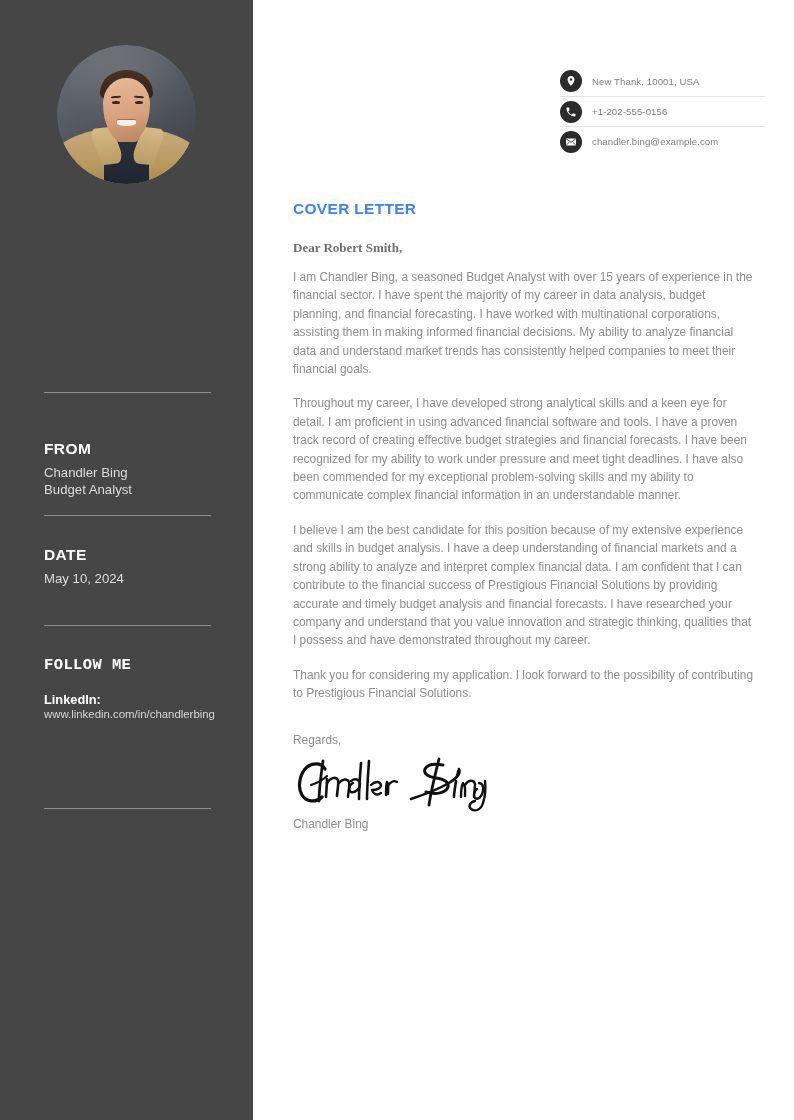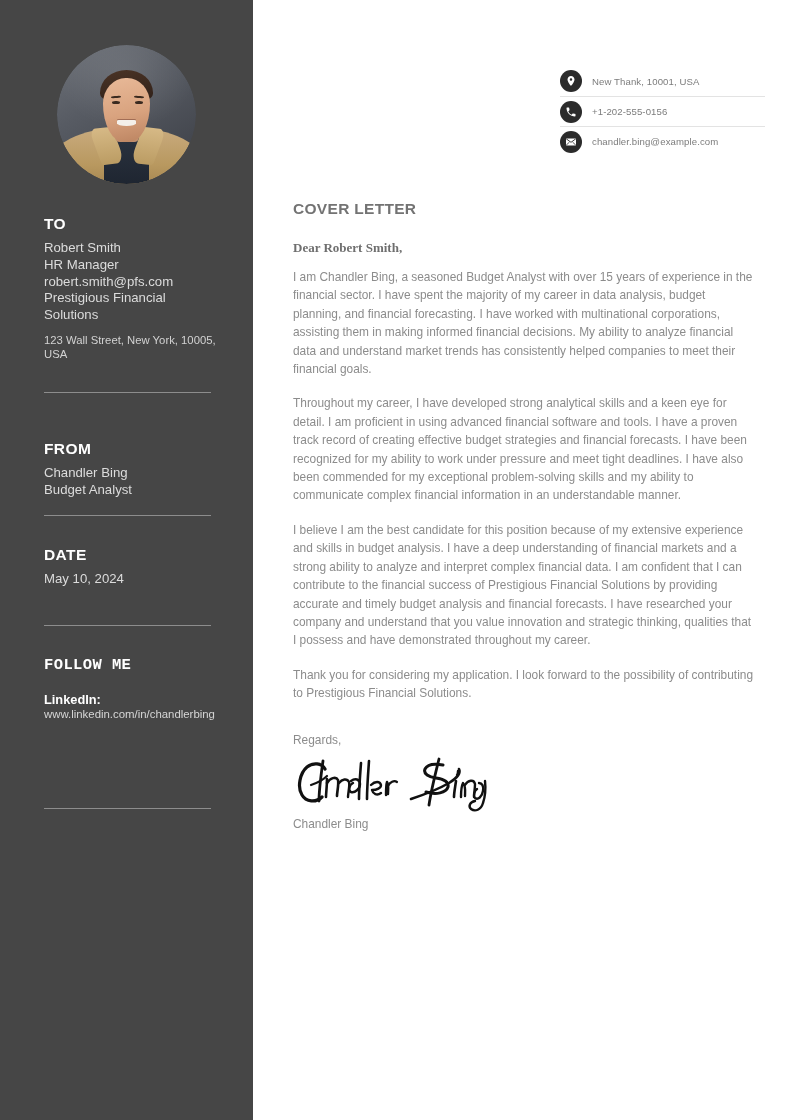--- a/index.html
+++ b/index.html
@@ -198,21 +198,21 @@
     color: #7c7c7c;
     letter-spacing: 0.1px;
     white-space: nowrap;
   }
 
   .letter { position: absolute; left: 40px; top: 200px; width: 462px; }
   .letter-title {
     font-size: 15.5px;
     font-weight: bold;
     letter-spacing: 0.3px;
-    color: #737373;
+    color: #3b82f6;
     margin-bottom: 22px;
   }
   .salutation {
     font-family: "Liberation Serif", "DejaVu Serif", serif;
     font-size: 13px;
     font-weight: bold;
     color: #6f6f6f;
     margin-bottom: 12px;
   }
   .para {
@@ -251,29 +251,20 @@
         <div class="av-hair"></div>
         <div class="av-face"></div>
         <div class="av-brow-l"></div>
         <div class="av-brow-r"></div>
         <div class="av-eyeL"></div>
         <div class="av-eyeR"></div>
         <div class="av-smile"></div>
       </div>
     </div>
 
-    <section class="sb-block" style="top:215px;">
-      <div class="sb-head">TO</div>
-      <div class="sb-line">Robert Smith</div>
-      <div class="sb-line">HR Manager</div>
-      <div class="sb-line">robert.smith@pfs.com</div>
-      <div class="sb-line">Prestigious Financial</div>
-      <div class="sb-line">Solutions</div>
-      <div class="sb-sub">123 Wall Street, New York, 10005, USA</div>
-    </section>
 
     <div class="sb-divider" style="top:392px;"></div>
 
     <section class="sb-block" style="top:440px;">
       <div class="sb-head">FROM</div>
       <div class="sb-line">Chandler Bing</div>
       <div class="sb-line">Budget Analyst</div>
     </section>
 
     <div class="sb-divider" style="top:515px;"></div>

